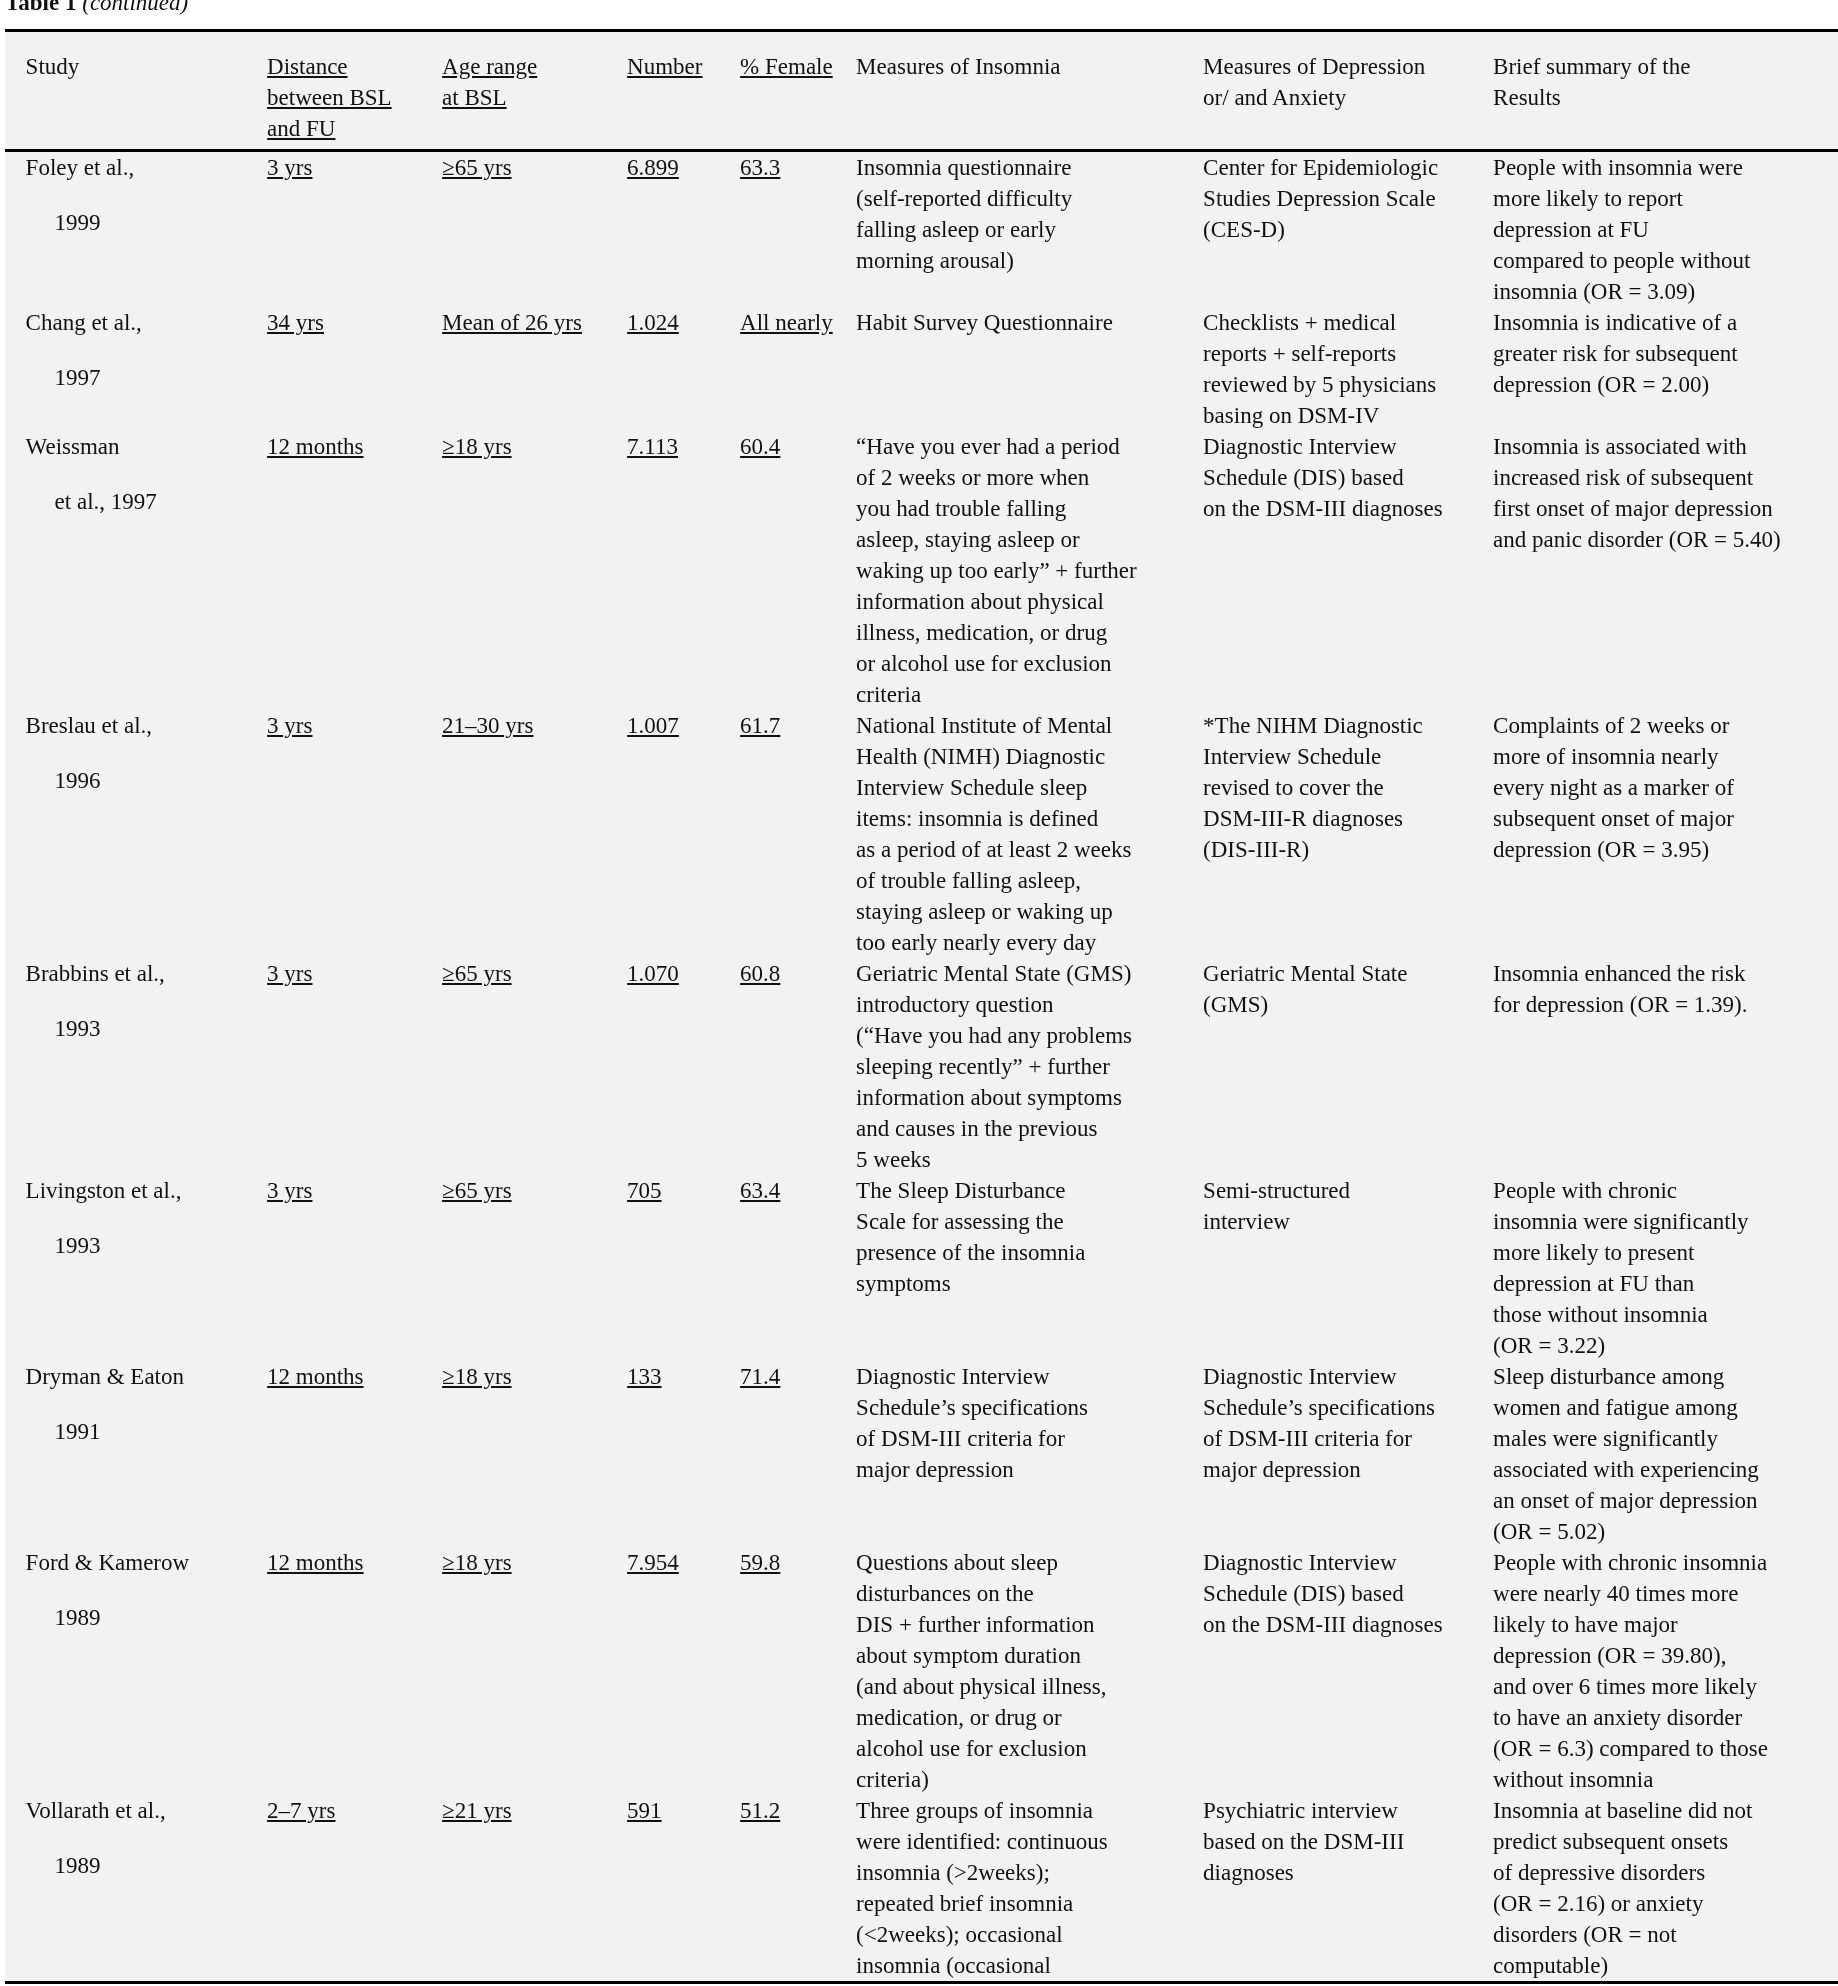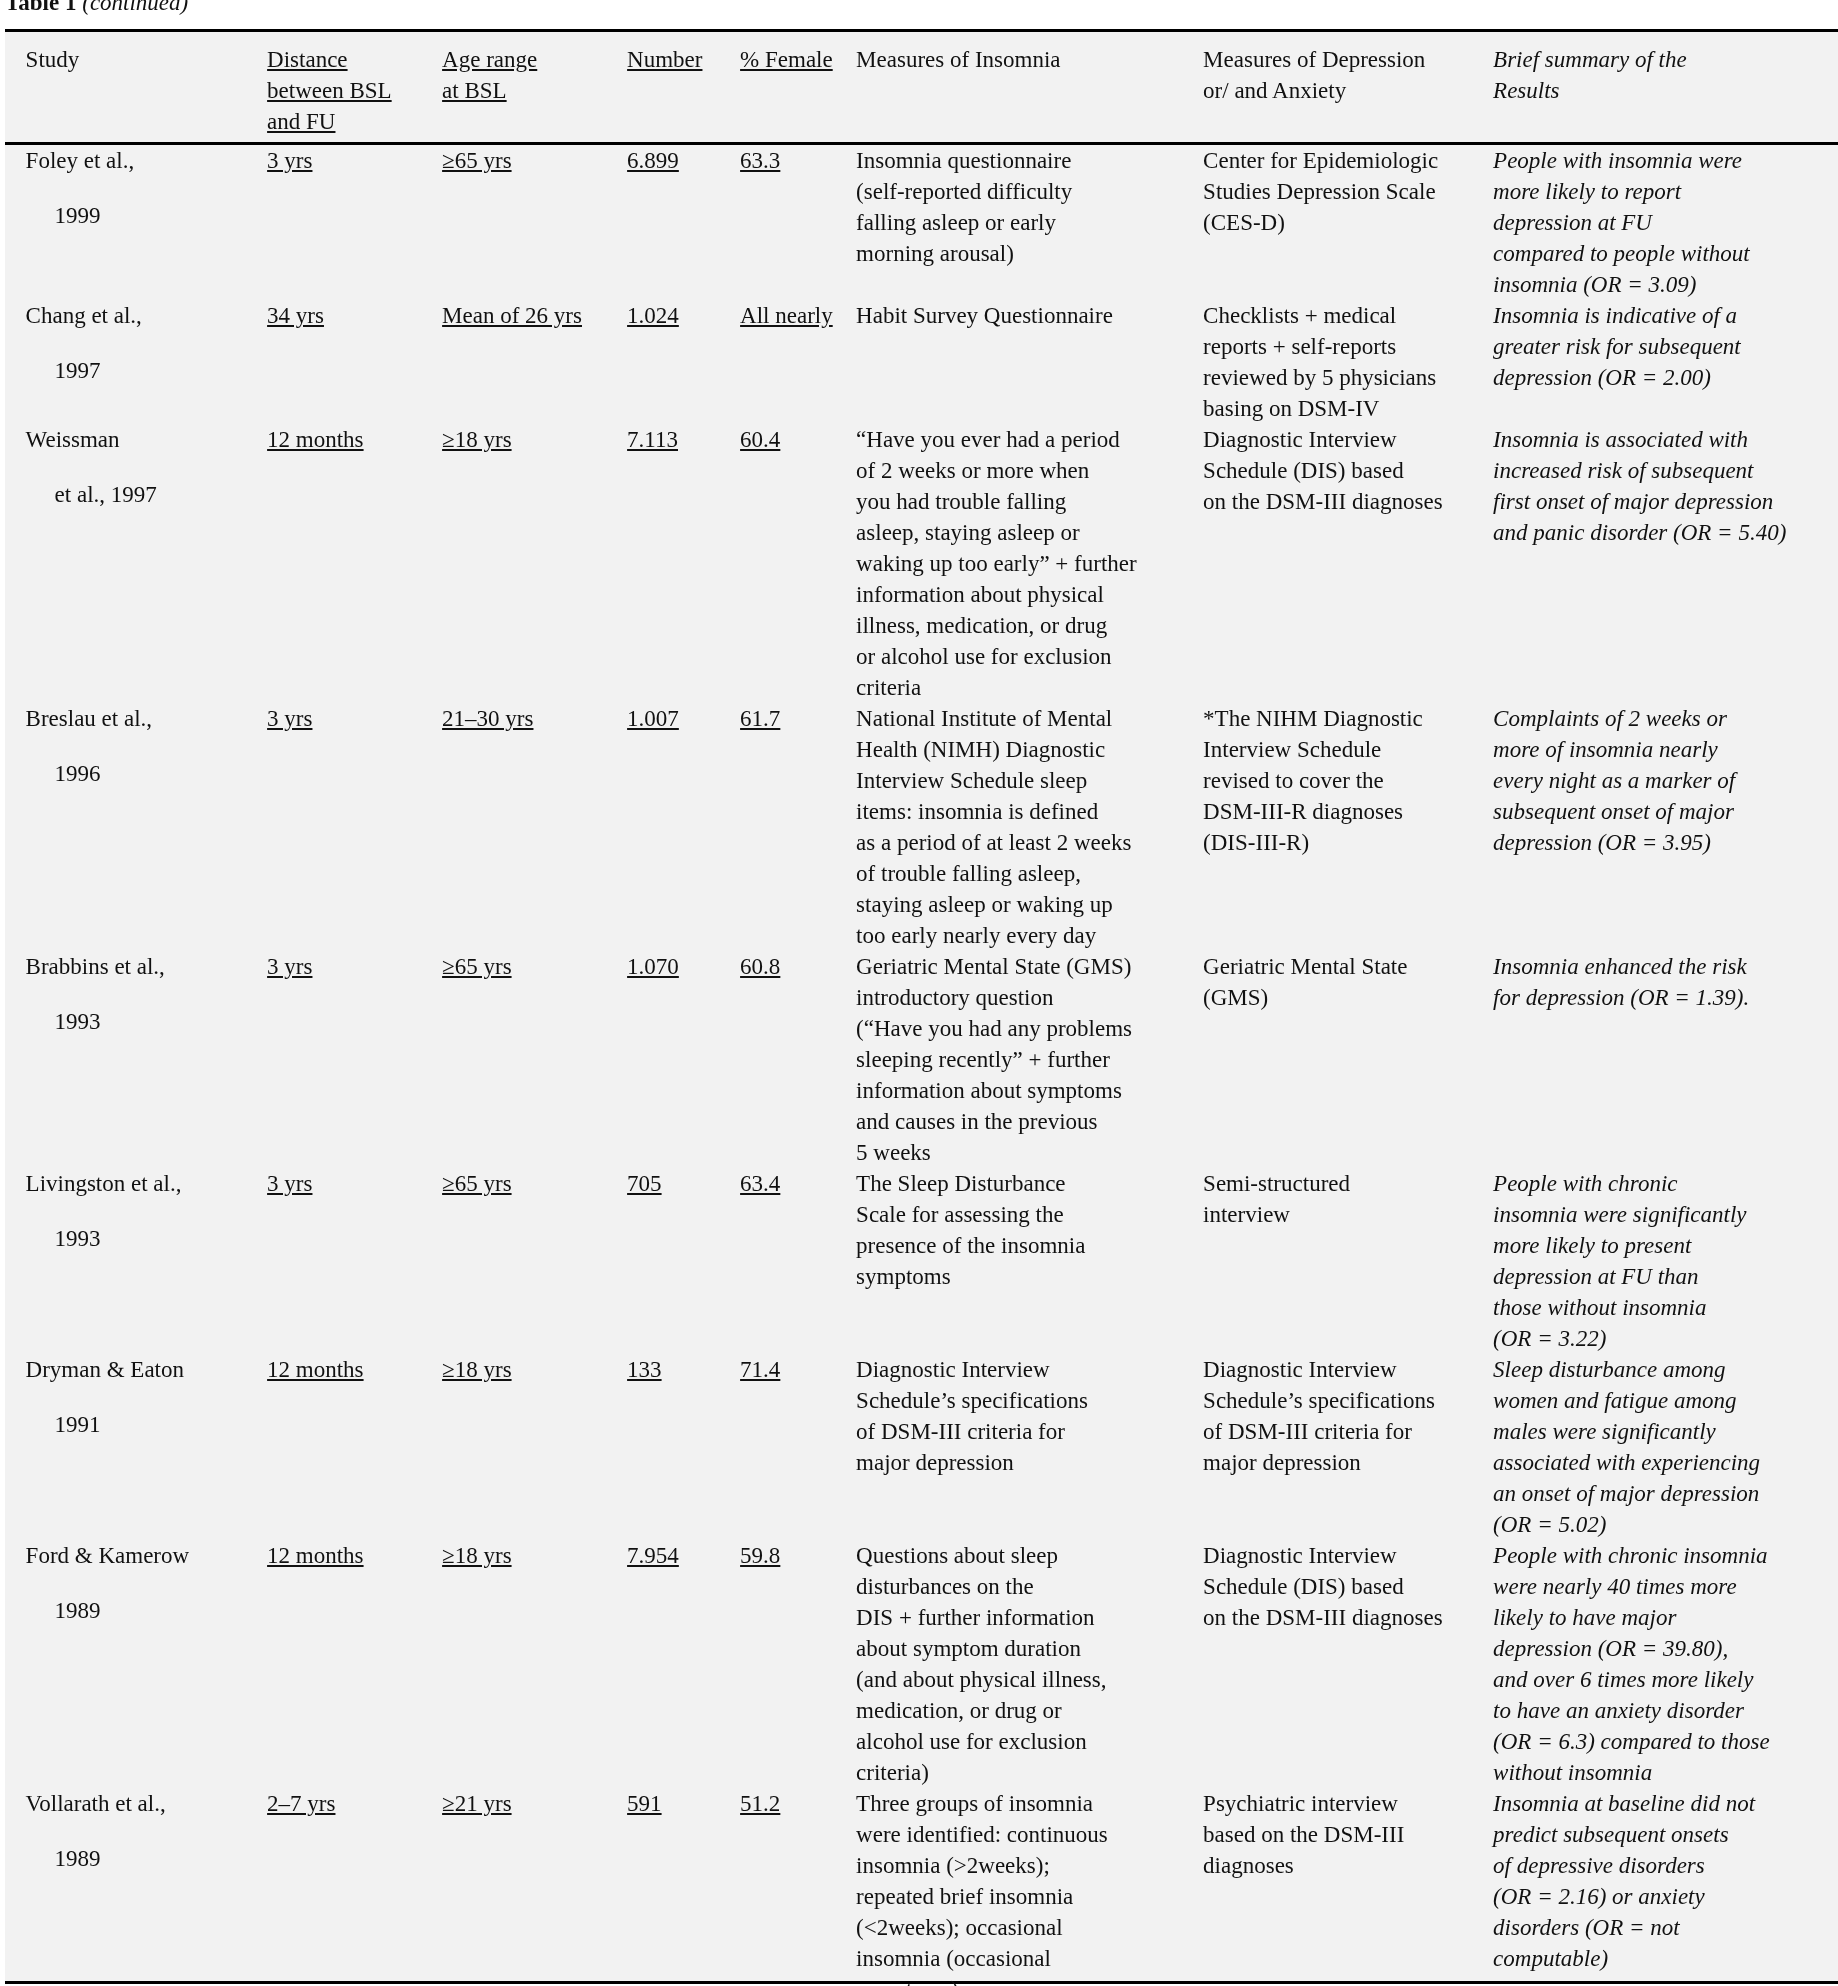--- a/index.html
+++ b/index.html
@@ -43,35 +43,35 @@
       font-size: 23px;
       line-height: 31px;
     }
     th, td {
       text-align: left;
       vertical-align: top;
       padding: 0 5.1px 0 0;
       font-weight: normal;
     }
     thead th {
-      padding-top: 12px;
+      padding-top: 19px;
       padding-bottom: 5.1px;
       height: 97px;
       box-sizing: border-box;
     }
     thead tr { border-bottom: 3.4px solid #000; }
     tbody td { padding-top: 0; }
     .c0 { width: 262px; padding-left: 20.5px; }
     .c1 { width: 175px; text-decoration: underline; }
     .c2 { width: 185px; text-decoration: underline; }
     .c3 { width: 113px; text-decoration: underline; }
     .c4 { width: 116px; text-decoration: underline; }
     .c5 { width: 347px; }
     .c6 { width: 290px; }
-    .c7 { width: auto; font-style: italic; }
+    .c7 { width: auto; }
     .study-year {
       display: block;
       padding-left: 29px;
       margin-top: 24px;
     }
     .line { display: block; white-space: nowrap; }
   </style>
 </head>
 <body>
 

